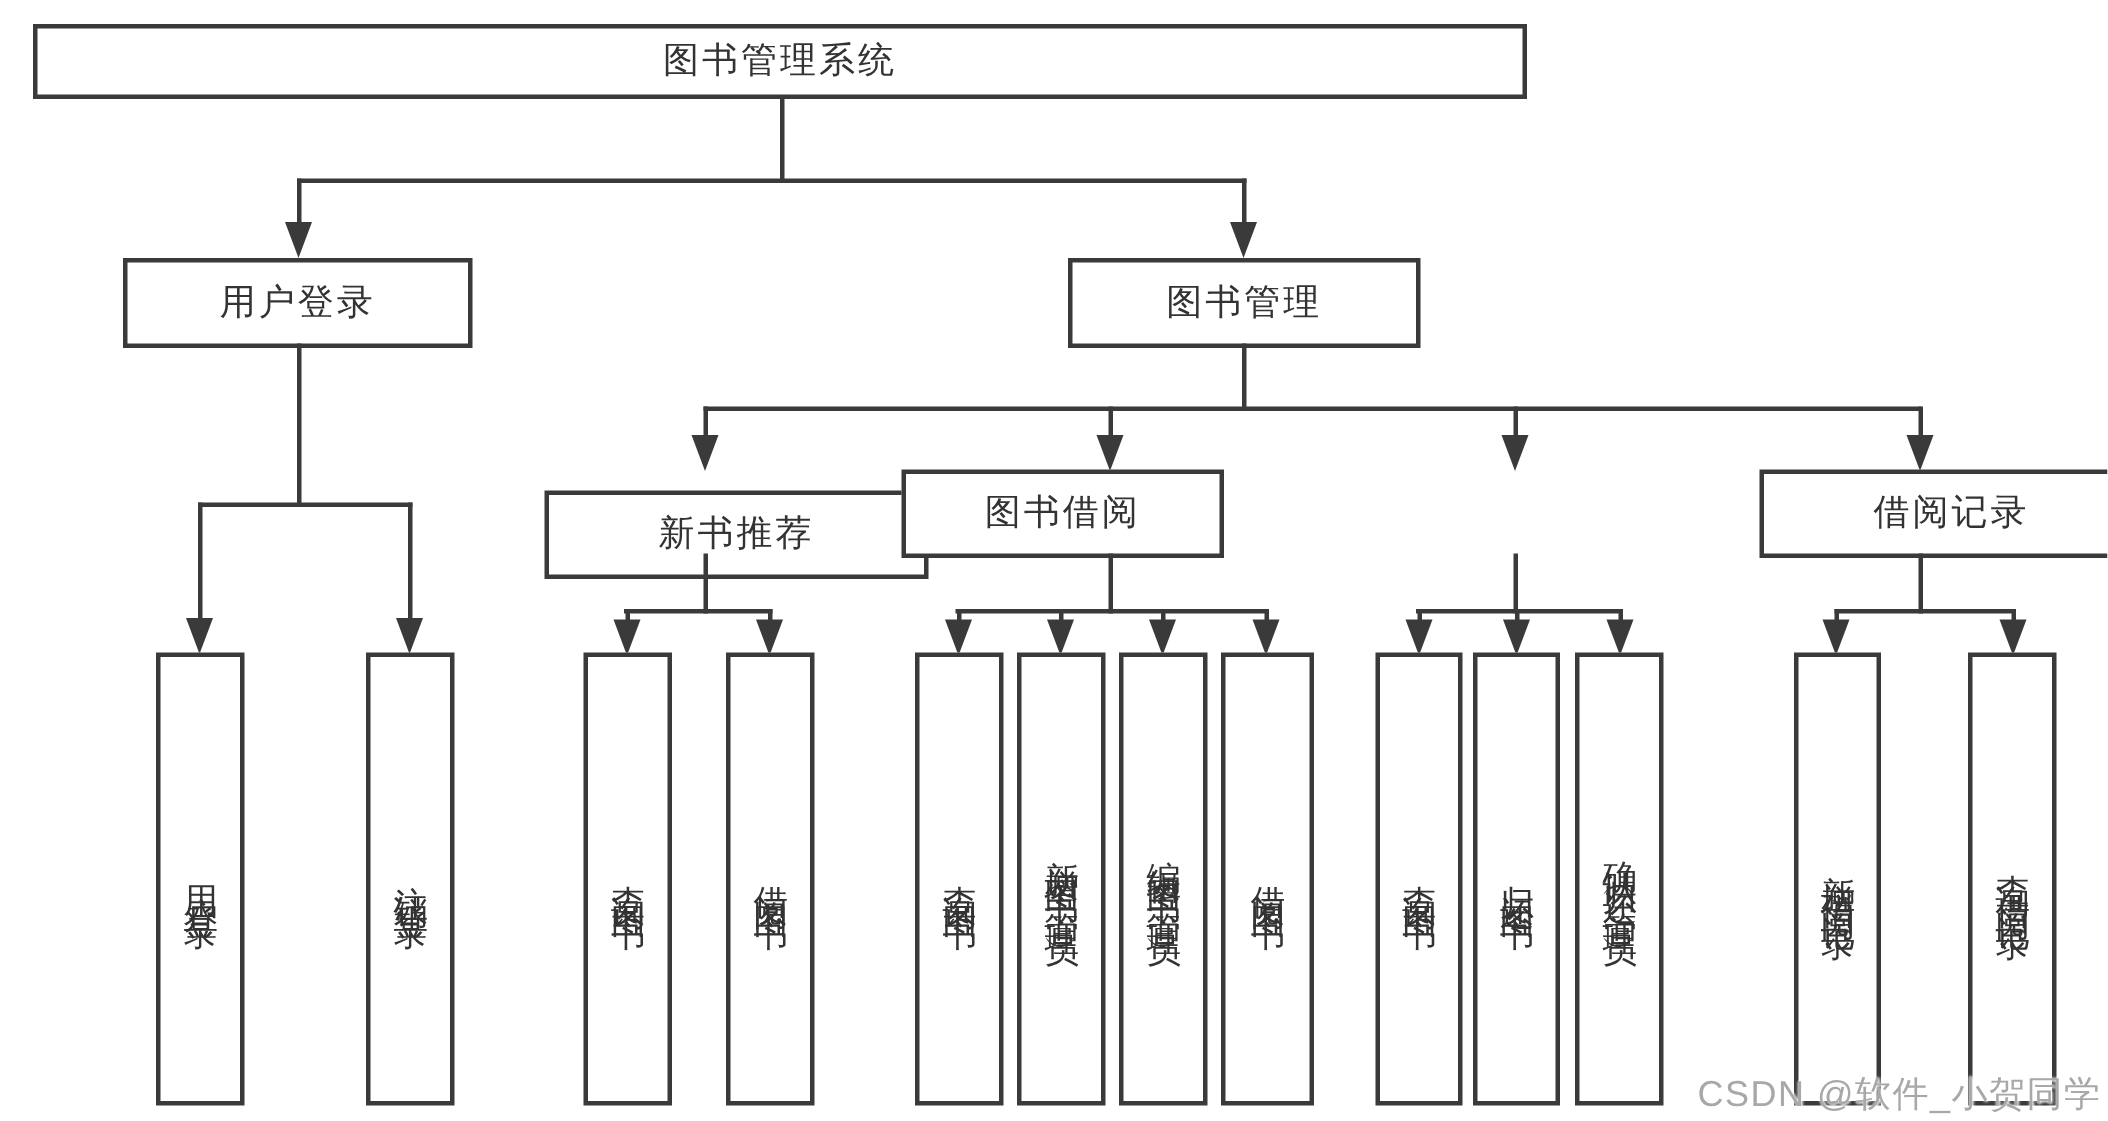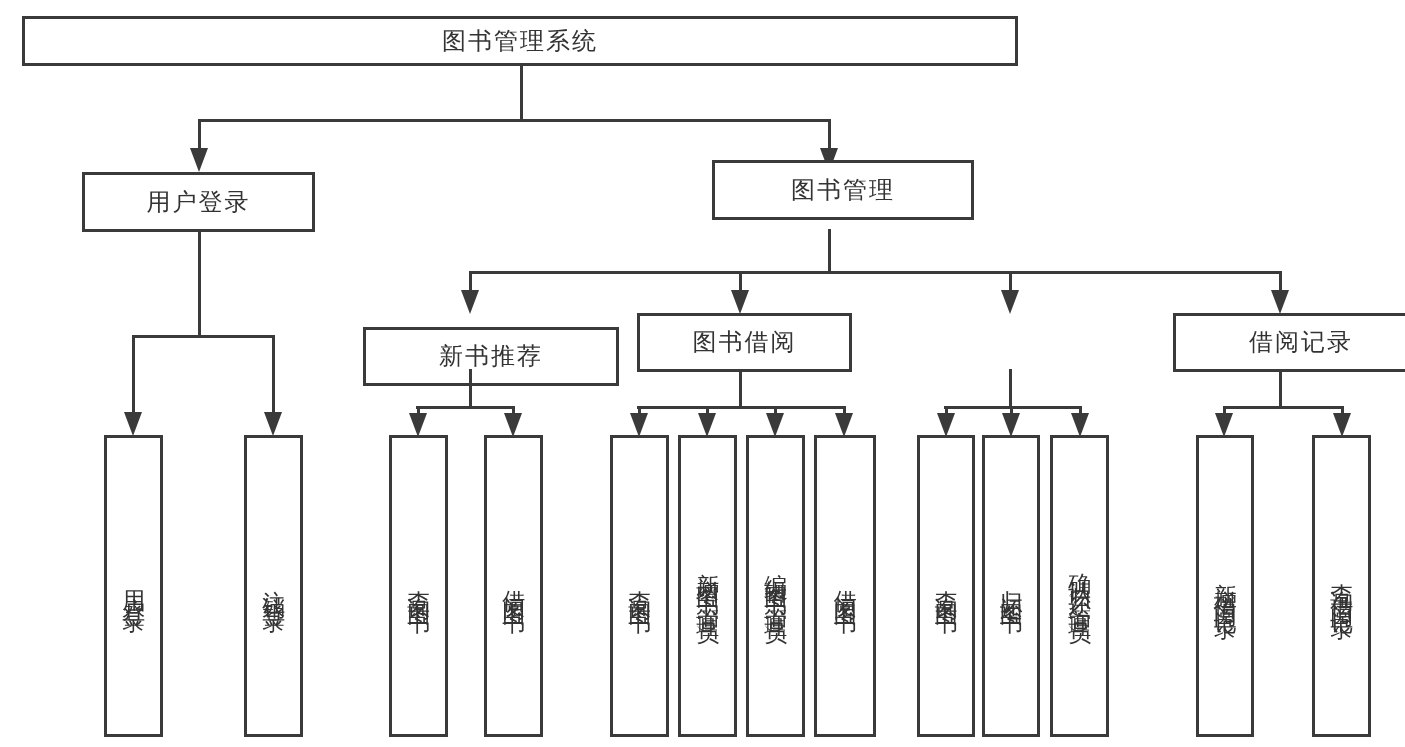--- a/index.html
+++ b/index.html
@@ -43,42 +43,42 @@
   <div class="box" style="left:22px;top:16px;width:996px;height:50px">图书管理系统</div>
 
   <div class="vl" style="left:520px;top:64px;height:58px"></div>
   <div class="hl" style="left:198px;top:119px;width:633px"></div>
   <div class="vl" style="left:198px;top:119px;height:33px"></div>
   <div class="ah" style="left:190px;top:148px"></div>
   <div class="vl" style="left:828px;top:119px;height:33px"></div>
   <div class="ah" style="left:820px;top:148px"></div>
 
   <div class="box" style="left:82px;top:172px;width:233px;height:60px">用户登录</div>
-  <div class="box" style="left:712px;top:160px;width:262px;height:60px">图书管理</div>
+  <div class="box" style="left:712px;top:172px;width:235px;height:60px">图书管理</div>
 
   <div class="vl" style="left:198px;top:229px;height:109px"></div>
   <div class="hl" style="left:132px;top:335px;width:143px"></div>
   <div class="vl" style="left:132px;top:335px;height:80px"></div>
   <div class="ah" style="left:124px;top:412px"></div>
   <div class="vl" style="left:272px;top:335px;height:80px"></div>
   <div class="ah" style="left:264px;top:412px"></div>
 
   <div class="vl" style="left:828px;top:229px;height:45px"></div>
   <div class="hl" style="left:469px;top:271px;width:812px"></div>
   <div class="vl" style="left:469px;top:271px;height:22px"></div>
   <div class="ah" style="left:461px;top:290px"></div>
   <div class="vl" style="left:739px;top:271px;height:22px"></div>
   <div class="ah" style="left:731px;top:290px"></div>
   <div class="vl" style="left:1009px;top:271px;height:22px"></div>
   <div class="ah" style="left:1001px;top:290px"></div>
   <div class="vl" style="left:1279px;top:271px;height:22px"></div>
   <div class="ah" style="left:1271px;top:290px"></div>
 
   <div class="box" style="left:363px;top:327px;width:256px;height:59px">新书推荐</div>
-  <div class="box" style="left:637px;top:313px;width:215px;height:59px">图书借阅</div>
+  <div class="box" style="left:601px;top:313px;width:215px;height:59px">图书借阅</div>
   <div class="box" style="left:1173px;top:313px;width:256px;height:59px">借阅记录</div>
 
   <div class="vl" style="left:469px;top:369px;height:40px"></div>
   <div class="hl" style="left:416px;top:406px;width:99px"></div>
   <div class="vl" style="left:739px;top:369px;height:40px"></div>
   <div class="hl" style="left:637px;top:406px;width:208px"></div>
   <div class="vl" style="left:1009px;top:369px;height:40px"></div>
   <div class="hl" style="left:944px;top:406px;width:137px"></div>
   <div class="vl" style="left:1279px;top:369px;height:40px"></div>
   <div class="hl" style="left:1223px;top:406px;width:120px"></div>
@@ -117,14 +117,15 @@
   <div class="box vbox" style="left:746px;top:435px;width:59px;height:302px">编辑图书（管理员）</div>
   <div class="box vbox" style="left:814px;top:435px;width:62px;height:302px">借阅图书</div>
 
   <div class="box vbox" style="left:917px;top:435px;width:58px;height:302px">查询图书</div>
   <div class="box vbox" style="left:982px;top:435px;width:58px;height:302px">归还图书</div>
   <div class="box vbox" style="left:1050px;top:435px;width:59px;height:302px">确认归还（管理员）</div>
 
   <div class="box vbox" style="left:1196px;top:435px;width:58px;height:302px">新增借阅记录</div>
   <div class="box vbox" style="left:1312px;top:435px;width:59px;height:302px">查询借阅记录</div>
 
+  <div class="watermark">CSDN @软件_小贺同学</div>
 
 </div>
 
 </body></html>

